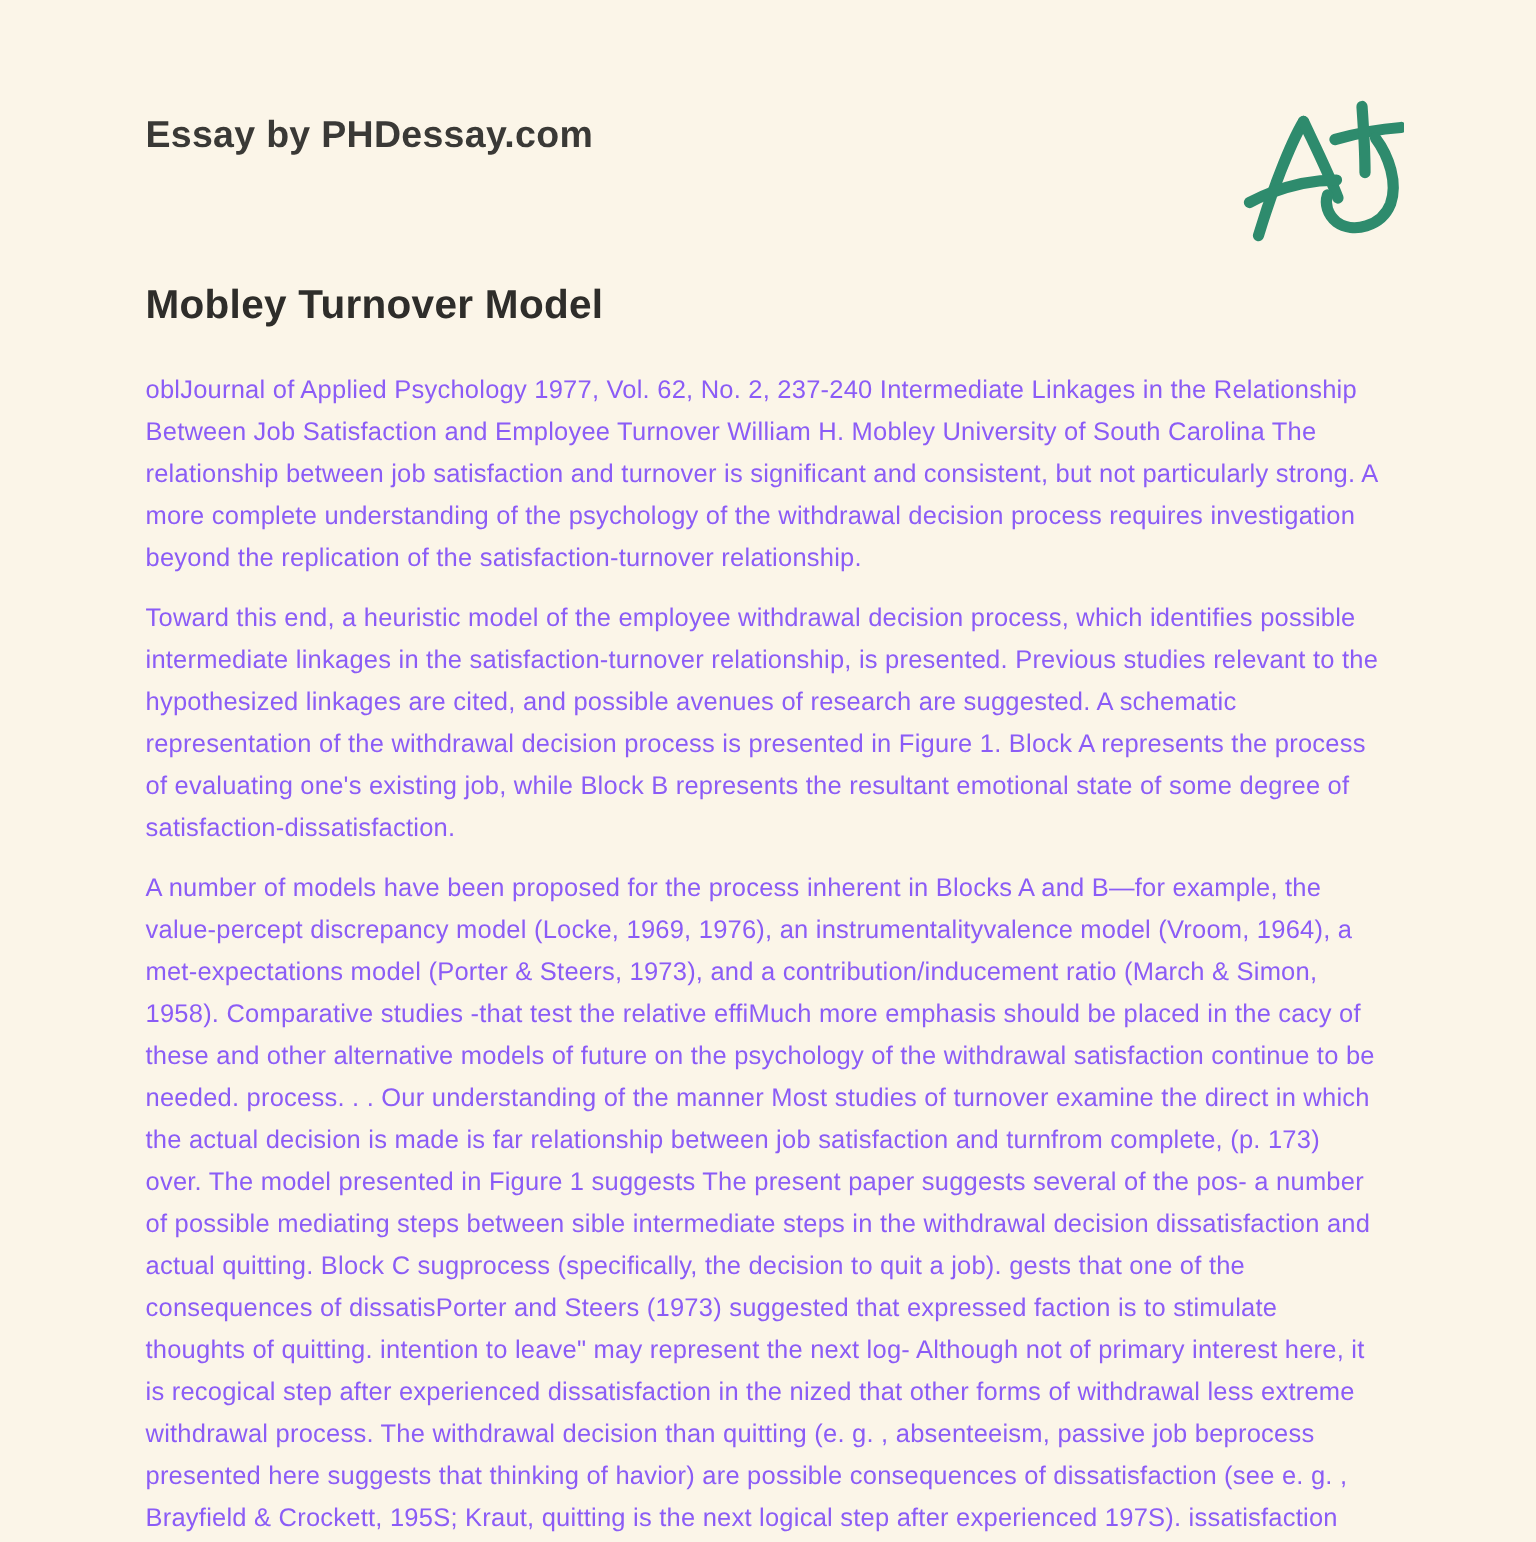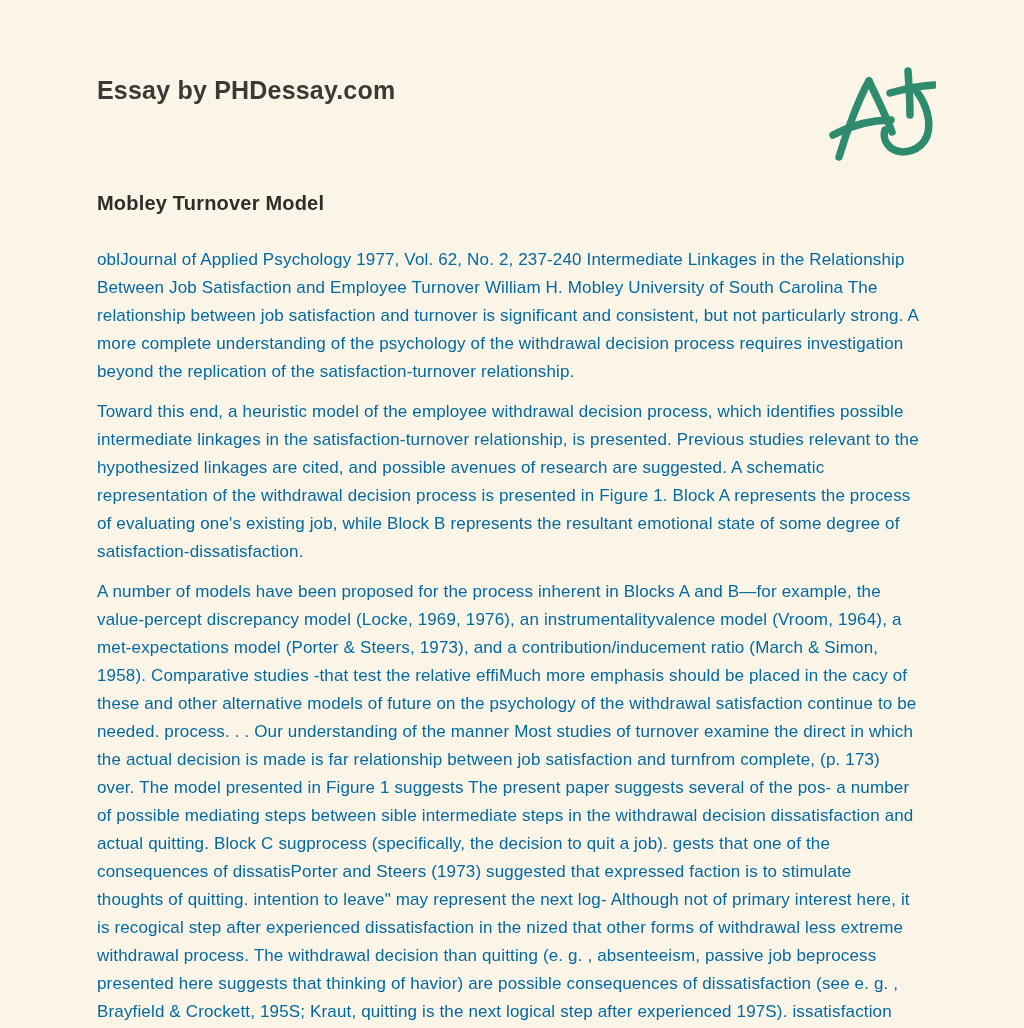--- a/index.html
+++ b/index.html
@@ -38,31 +38,31 @@
   .logo {
     position: absolute;
     top: 58px;
     left: 824px;
     width: 112px;
     height: 114px;
   }
   .logo svg { width: 100%; height: 100%; }
   .essay-title {
     margin: 80px 0 0 0;
-    font-size: 20px;
+    font-size: 27px;
     line-height: 37px;
     font-weight: 700;
     color: #2e2d2a;
     letter-spacing: 0.2px;
   }
   .essay-paragraph {
     margin: 12px 0 0 0;
     font-size: 17px;
     line-height: 28px;
-    color: #0369a1;
+    color: #8b5cf6;
     letter-spacing: 0.15px;
     max-width: 833px;
   }
   .essay-paragraph:first-of-type {
     margin-top: 24px;
   }
 </style>
 </head>
 <body>
 

